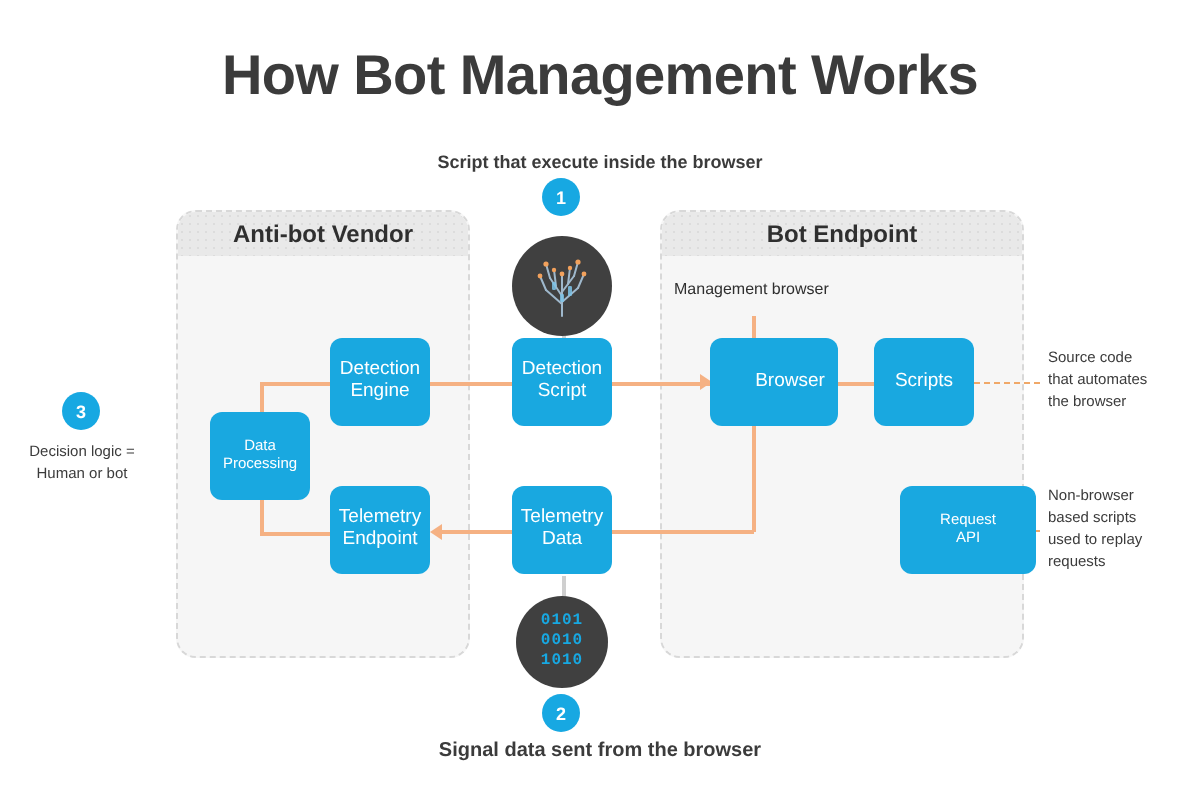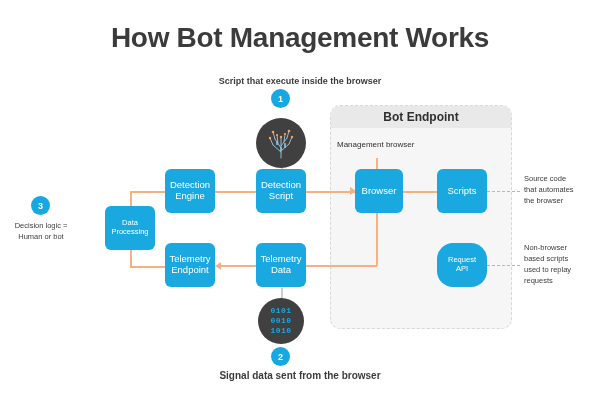--- a/index.html
+++ b/index.html
@@ -111,20 +111,23 @@
 </style>
 </head>
 <body>
 
 <div id="stage">
 
   <div class="title">How Bot Management Works</div>
   <div class="top-caption">Script that execute inside the browser</div>
   <div class="bottom-caption">Signal data sent from the browser</div>
 
+  <div class="panel" id="panel-left">
+    <div class="panel-head">Anti-bot Vendor</div>
+  </div>
   <div class="panel" id="panel-right">
     <div class="panel-head">Bot Endpoint</div>
   </div>
 
   <div class="line hline" style="left:130px;top:191px;width:45px;"></div>
   <div class="line vline" style="left:130px;top:191px;height:22px;"></div>
 
   <div class="line hline" style="left:130px;top:266px;width:45px;"></div>
   <div class="line vline" style="left:130px;top:245px;height:22px;"></div>
 
@@ -190,25 +193,25 @@
   <div class="box sm" style="left:105px;top:206px;width:50px;height:44px;">Data<br>Processing</div>
 
   <div class="box lg" style="left:165px;top:169px;width:50px;height:44px;">Detection<br>Engine</div>
 
   <div class="box lg" style="left:165px;top:243px;width:50px;height:44px;">Telemetry<br>Endpoint</div>
 
   <div class="box lg" style="left:256px;top:169px;width:50px;height:44px;">Detection<br>Script</div>
 
   <div class="box lg" style="left:256px;top:243px;width:50px;height:44px;">Telemetry<br>Data</div>
 
-  <div class="box lg" style="left:355px;top:169px;width:48px;height:44px;">Browser</div>
+  <div class="box lg" style="left:355px;top:169px;width:48px;height:44px;padding-left:16px;">Browser</div>
 
   <div class="box lg" style="left:437px;top:169px;width:50px;height:44px;">Scripts</div>
 
-  <div class="box sm" style="left:437px;top:243px;width:50px;height:44px;border-radius:16px;">Request<br>API</div>
+  <div class="box sm" style="left:450px;top:243px;width:68px;height:44px;">Request<br>API</div>
 
   <div class="small-label" style="left:337px;top:140px;">Management browser</div>
 
   <div class="badge" style="left:271px;top:89px;">1</div>
   <div class="badge" style="left:271px;top:347px;">2</div>
   <div class="badge" style="left:31px;top:196px;">3</div>
 
   <div class="note" style="left:524px;top:174px;width:74px;">Source code<br>that automates<br>the browser</div>
 
   <div class="note note-left" style="left:0px;top:221px;width:82px;">Decision logic =<br>Human or bot</div>

